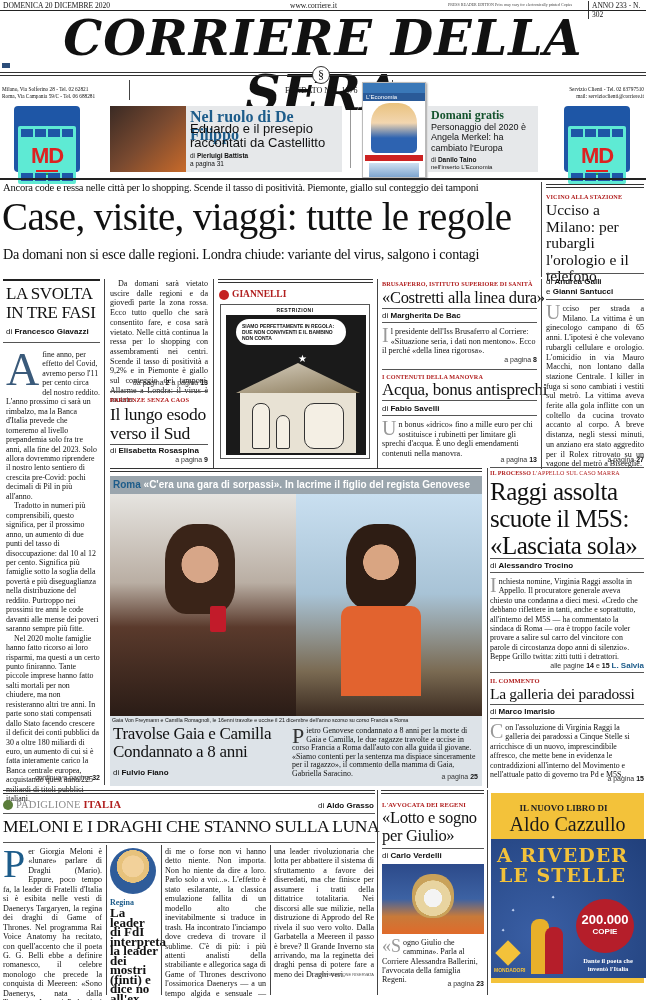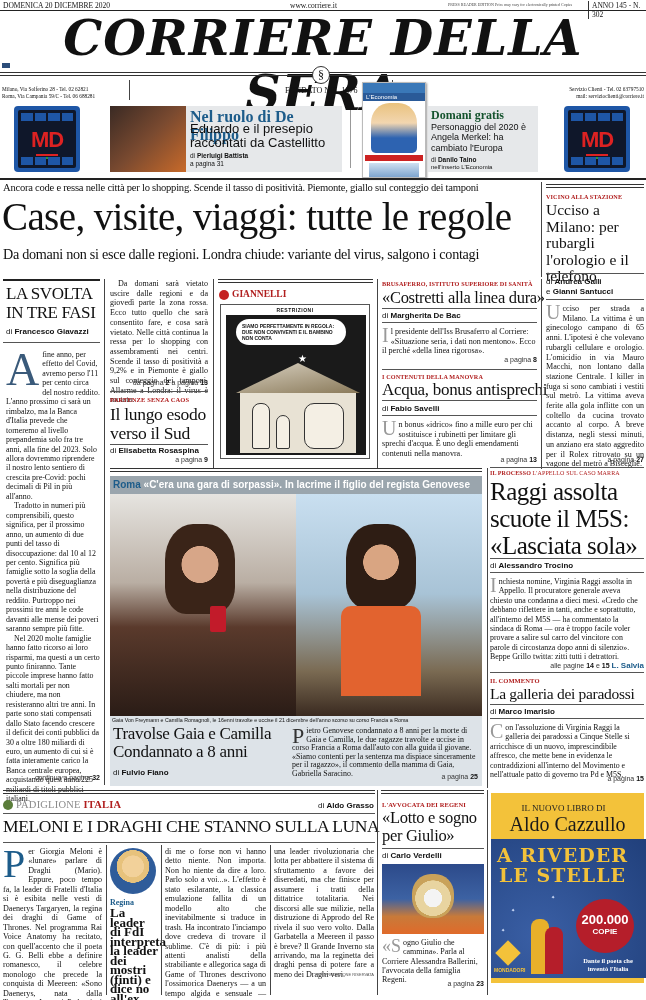--- a/index.html
+++ b/index.html
@@ -13,35 +13,35 @@
   .byline b { font-weight: bold; }
   .pageref { font-family: "Liberation Sans", sans-serif; font-size: 7px; text-align: right; color: #333; }
   .pageref b { color: #111; }
   .rule { position: absolute; background: #222; }
   .rule-thin { height: 1px; background: #555; position: absolute; }
   .vrule { position: absolute; width: 1px; background: #444; }
   .dbl { position: absolute; height: 4px; border-top: 1.5px solid #333; border-bottom: 1.5px solid #333; }
   .dropcap { float: left; font-size: 34px; line-height: 28px; margin: 1px 3px 0 0; color: #3a5a7a; font-weight: normal; }
   .dropcap-sm { float: left; font-size: 20px; line-height: 16px; margin: 0 2px 0 0; color: #999; }
   .md-logo { position: absolute; width: 66px; height: 66px; background: #1e56a6; border-radius: 4px; padding: 4px; }
-  .md-inner { width: 100%; height: 100%; background: #0f172a; border-radius: 2px; position: relative; }
+  .md-inner { width: 100%; height: 100%; background: #5eead4; border-radius: 2px; position: relative; margin-top: 16px; }
   .md-inner .bars { position: absolute; left: 3px; right: 3px; height: 8px; display: flex; gap: 2px; }
   .md-inner .bars span { flex: 1; background: #1e56a6; }
   .md-text { position: absolute; top: 17px; left: 0; right: 0; text-align: center; font-family: "Liberation Sans", sans-serif; font-weight: bold; font-size: 22px; color: #d22; letter-spacing: -1px; }
   .md-stripe { position: absolute; left: 18px; right: 18px; height: 2px; }
   .photo { background: linear-gradient(135deg, #6a4e3e, #2c1f18); }
   .gray-box { background: #e6e8ea; }
 </style>
 </head>
 <body>
 
 <div class="abs sans" style="left:3px;top:1px;font-size:7.5px;font-family:'Liberation Serif',serif;">DOMENICA 20 DICEMBRE 2020</div>
 <div class="abs" style="left:290px;top:1px;font-size:7.5px;">www.corriere.it</div>
 <div class="abs" style="left:448px;top:2px;font-size:4px;color:#444;">PRESS READER EDITION Price may vary for electronically printed Copies</div>
-<div class="abs" style="left:588px;top:1px;font-size:7.5px;border-left:1px solid #333;padding-left:3px;">ANNO 145 - N. 302</div>
+<div class="abs" style="left:588px;top:1px;font-size:7.5px;border-left:1px solid #333;padding-left:3px;">ANNO 233 - N. 302</div>
 <div class="rule" style="left:0;top:10px;width:646px;height:1px;"></div>
 
 <div class="abs" style="left:0;top:11px;width:646px;text-align:center;font-family:'DejaVu Serif',serif;font-weight:900;font-style:italic;font-size:49px;letter-spacing:1px;line-height:55px;transform:scaleX(1.0);">CORRIERE DELLA SERA</div>
 <div class="abs" style="left:2px;top:63px;width:8px;height:5px;background:#2c4d7a;"></div>
 
 <div class="dbl" style="left:0;top:72px;width:646px;"></div>
 <div class="abs" style="left:312px;top:66px;width:18px;height:18px;border:1px solid #333;border-radius:50%;background:#fff;text-align:center;font-size:12px;line-height:17px;">§</div>
 
 <div class="abs" style="left:2px;top:86px;font-size:5.3px;line-height:6.5px;">
   <div>Milano, Via Solferino 28 - Tel. 02 62821</div>
@@ -279,21 +279,21 @@
 <div class="abs" style="left:382px;top:864px;width:102px;height:70px;background:linear-gradient(180deg,#2c4a8a 0%,#3d62a3 50%,#c87a3a 75%,#e06a2a 100%);">
   <div style="position:absolute;left:30px;top:10px;width:42px;height:44px;border-radius:45%;background:radial-gradient(circle at 50% 55%,#f4f4f4 0 28%,#e8d4a0 29% 55%,#c9a25a 56%);"></div>
 </div>
 <div class="abs body-text" style="left:382px;top:938px;width:102px;font-size:8px;line-height:9.3px;text-align:left;">
   <span class="dropcap-sm" style="font-size:18px;">«S</span><span>ogno Giulio che cammina». Parla al Corriere Alessandra Ballerini, l'avvocata della famiglia Regeni.</span>
 </div>
 <div class="abs pageref" style="left:420px;top:980px;width:64px;"><span>a pagina</span> <b>23</b></div>
 <div class="vrule" style="left:487px;top:790px;height:205px;"></div>
 
 <div class="abs" style="left:491px;top:793px;width:153px;height:190px;background:#f3c23a;">
-  <div class="abs" style="left:0;top:10px;width:145px;text-align:center;font-size:9px;font-weight:normal;color:#222;">IL NUOVO LIBRO DI</div>
+  <div class="abs" style="left:0;top:10px;width:145px;text-align:center;font-size:9px;font-weight:bold;color:#222;">IL NUOVO LIBRO DI</div>
   <div class="abs" style="left:0;top:20px;width:153px;text-align:center;font-size:20px;color:#1a1a1a;">Aldo Cazzullo</div>
   <div class="abs" style="left:0;top:46px;width:159px;height:139px;background:radial-gradient(circle at 30% 70%,#3a5fa5,#203f7a);">
     <div class="abs" style="left:0;top:6px;width:143px;text-align:center;font-size:19px;font-weight:bold;color:#f3c23a;letter-spacing:1px;line-height:20px;font-family:'DejaVu Serif',serif;">
       <div>A RIVEDER</div>
       <div>LE STELLE</div>
     </div>
     <div class="abs" style="left:85px;top:60px;width:58px;height:54px;border-radius:50%;background:#b51e2a;color:#fff;text-align:center;">
       <div class="sans" style="font-size:13px;font-weight:bold;margin-top:13px;">200.000</div>
       <div class="sans" style="font-size:8px;font-weight:bold;">COPIE</div>
     </div>

